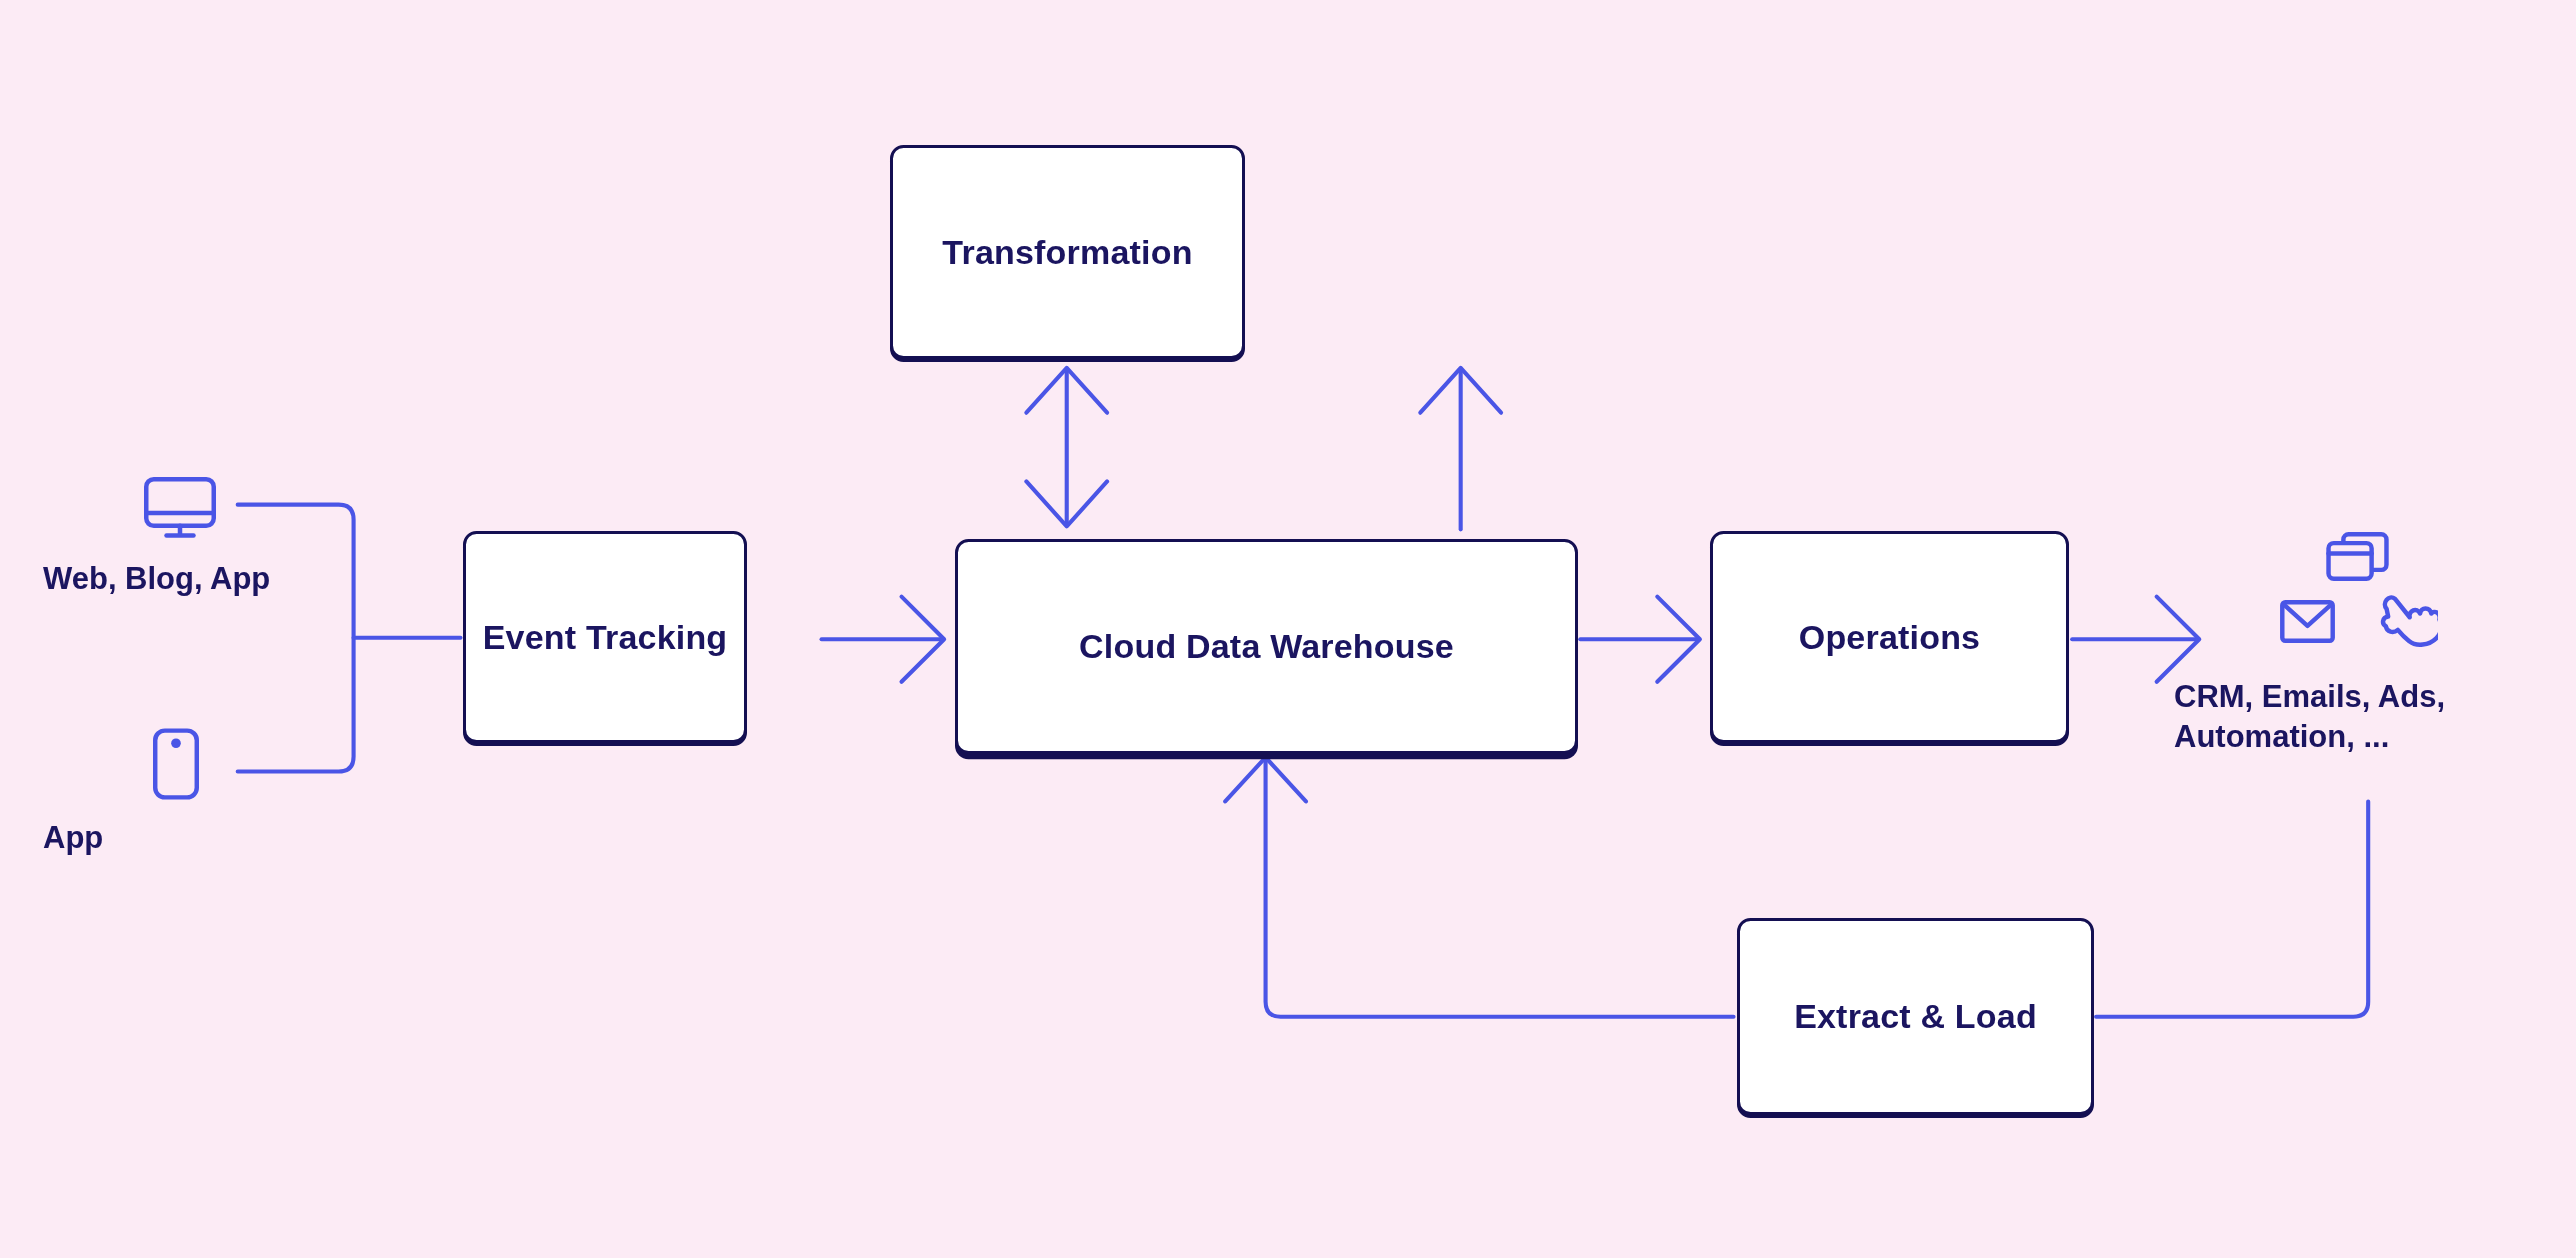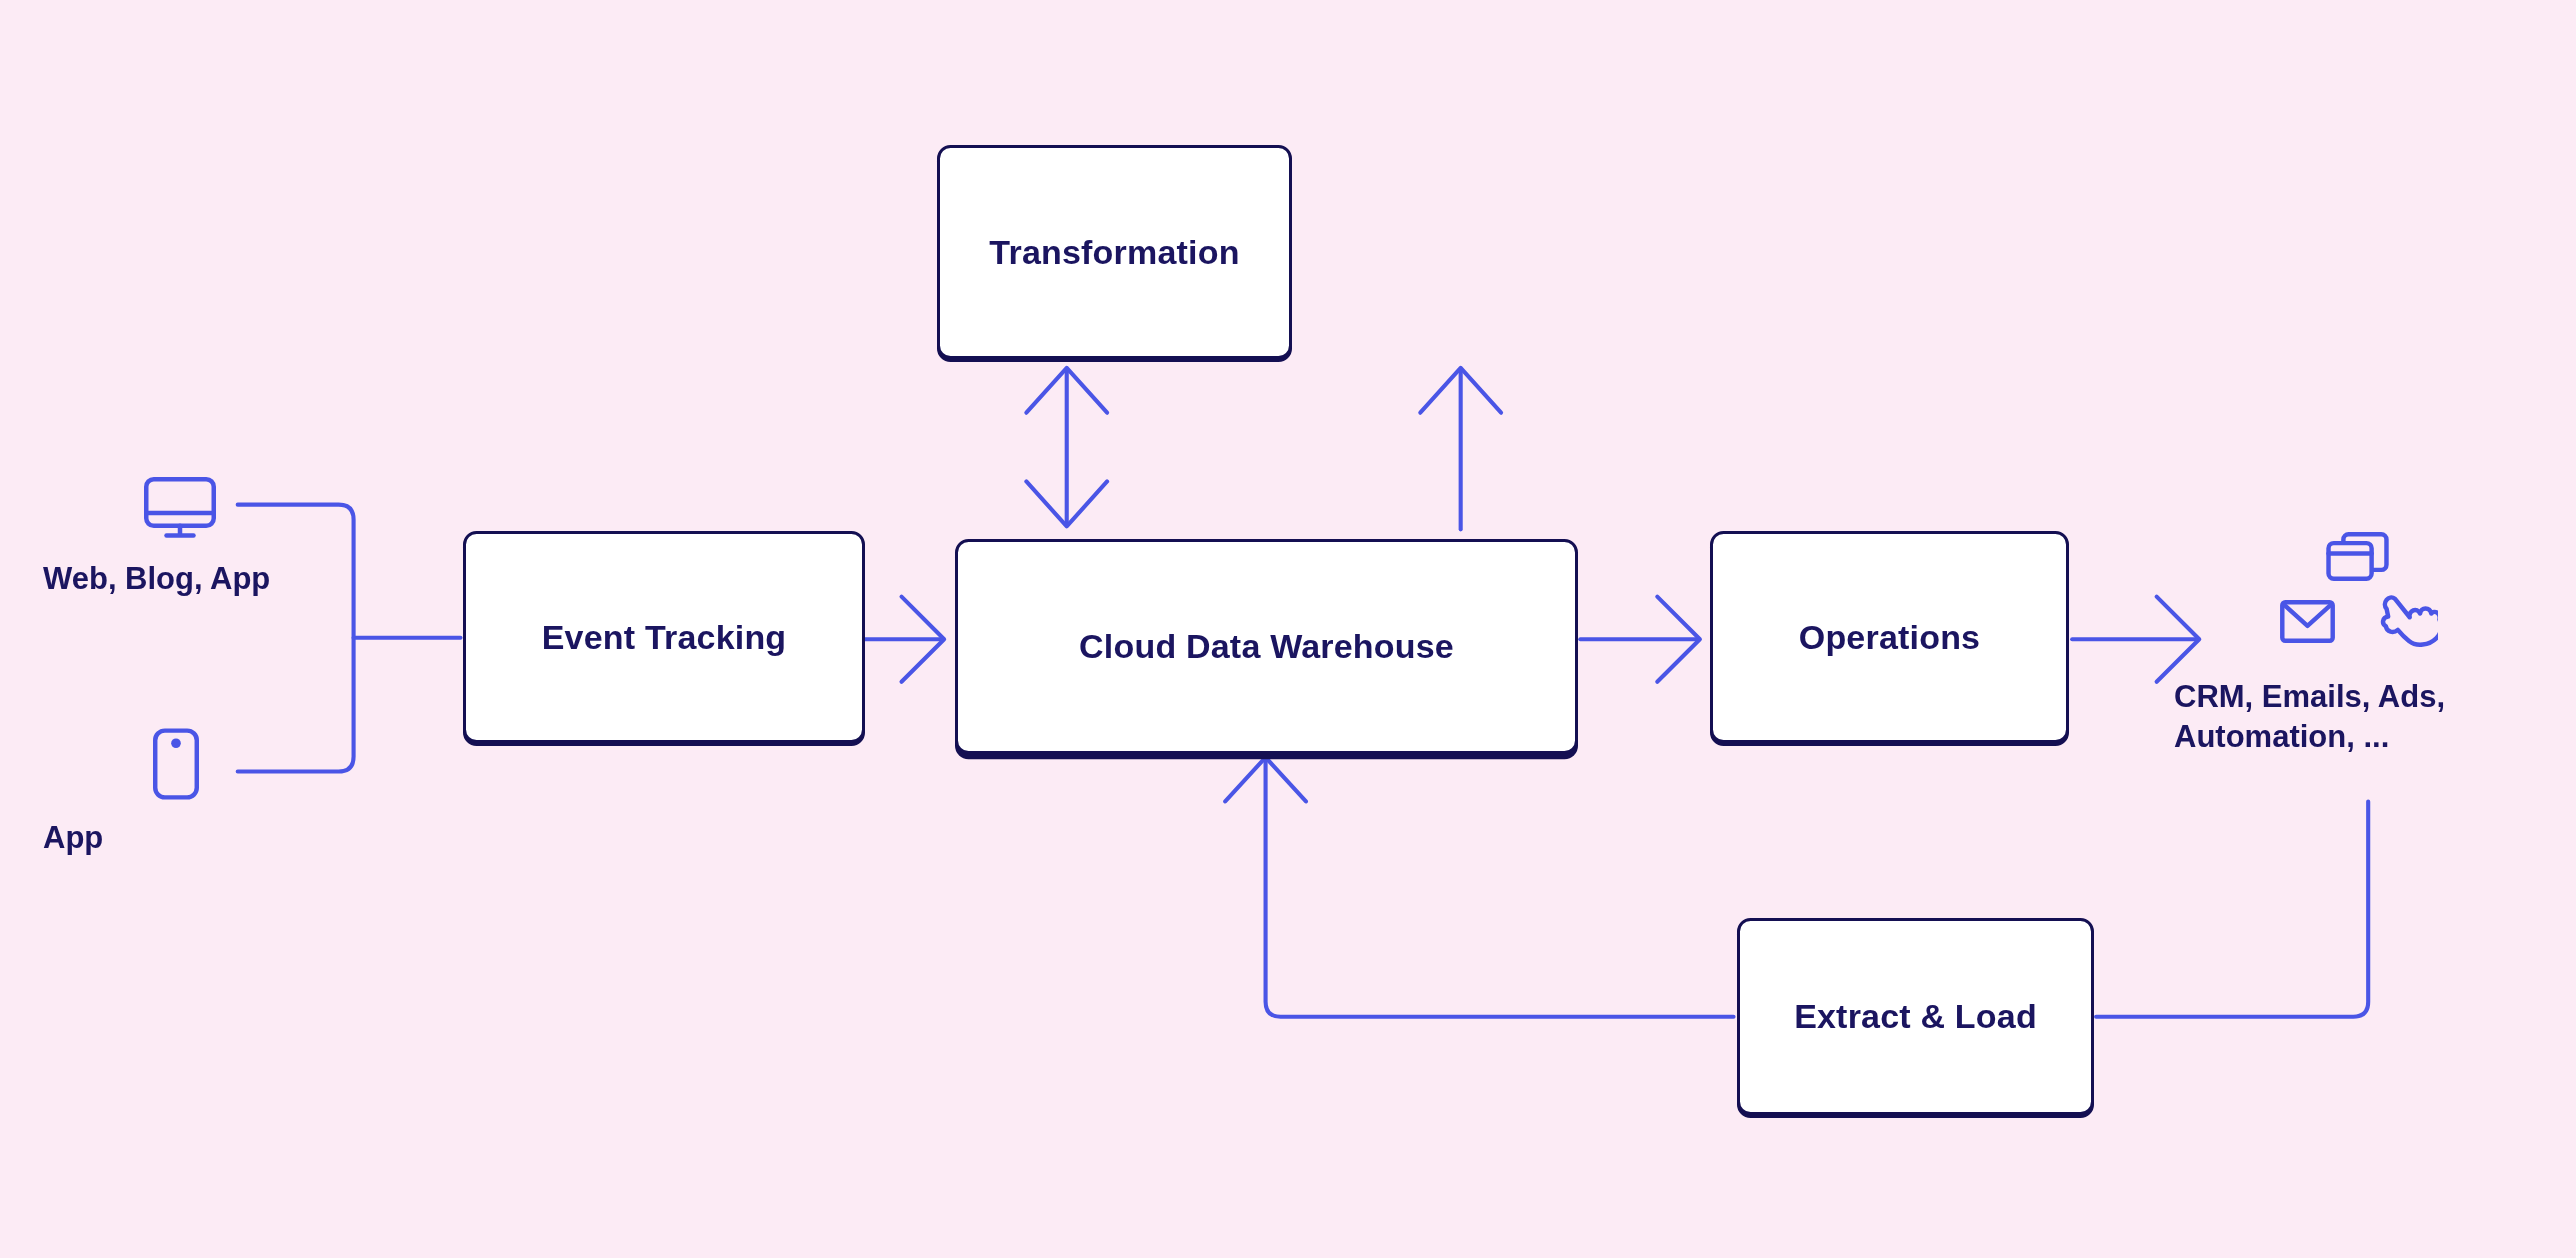--- a/index.html
+++ b/index.html
@@ -97,26 +97,26 @@
 
     <path d="M2772 855 H2936"></path>
     <path d="M2885 798 L2942 855 L2885 912"></path>
 
     <path d="M3168 1072 V1340 Q3168 1360 3148 1360 H2804"></path>
 
     <path d="M2319 1360 H1713 Q1693 1360 1693 1340 V1016"></path>
     <path d="M1639 1072 L1693 1013 L1747 1072"></path>
   </svg>
 
-  <div class="node" style="left:890px;top:145px;width:355px;height:214px;margin-left:47px;">
+  <div class="node" style="left:890px;top:145px;width:355px;height:214px;">
     <span>Transformation</span>
   </div>
 
 
-  <div class="node" style="left:463px;top:531px;width:402px;height:212px;">
+  <div class="node" style="left:463px;top:531px;width:284px;height:212px;">
     <span>Event Tracking</span>
   </div>
 
   <div class="node node--warehouse" style="left:955px;top:531px;width:623px;height:215px;">
     <span>Cloud Data Warehouse</span>
   </div>
 
   <div class="node" style="left:1710px;top:531px;width:359px;height:212px;">
     <span>Operations</span>
   </div>

